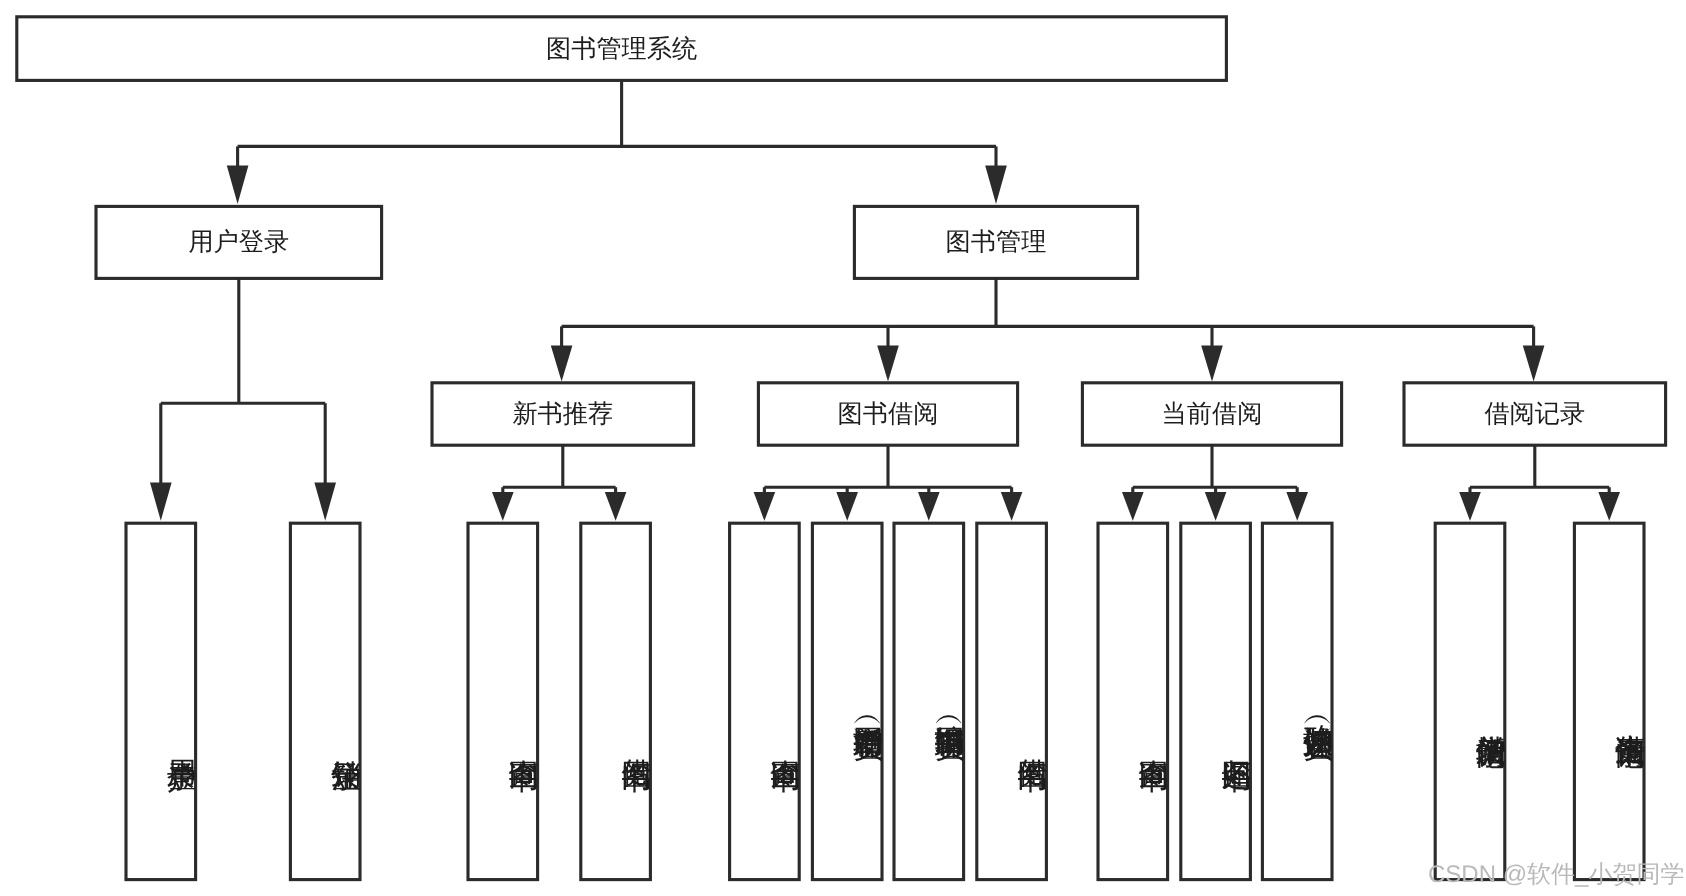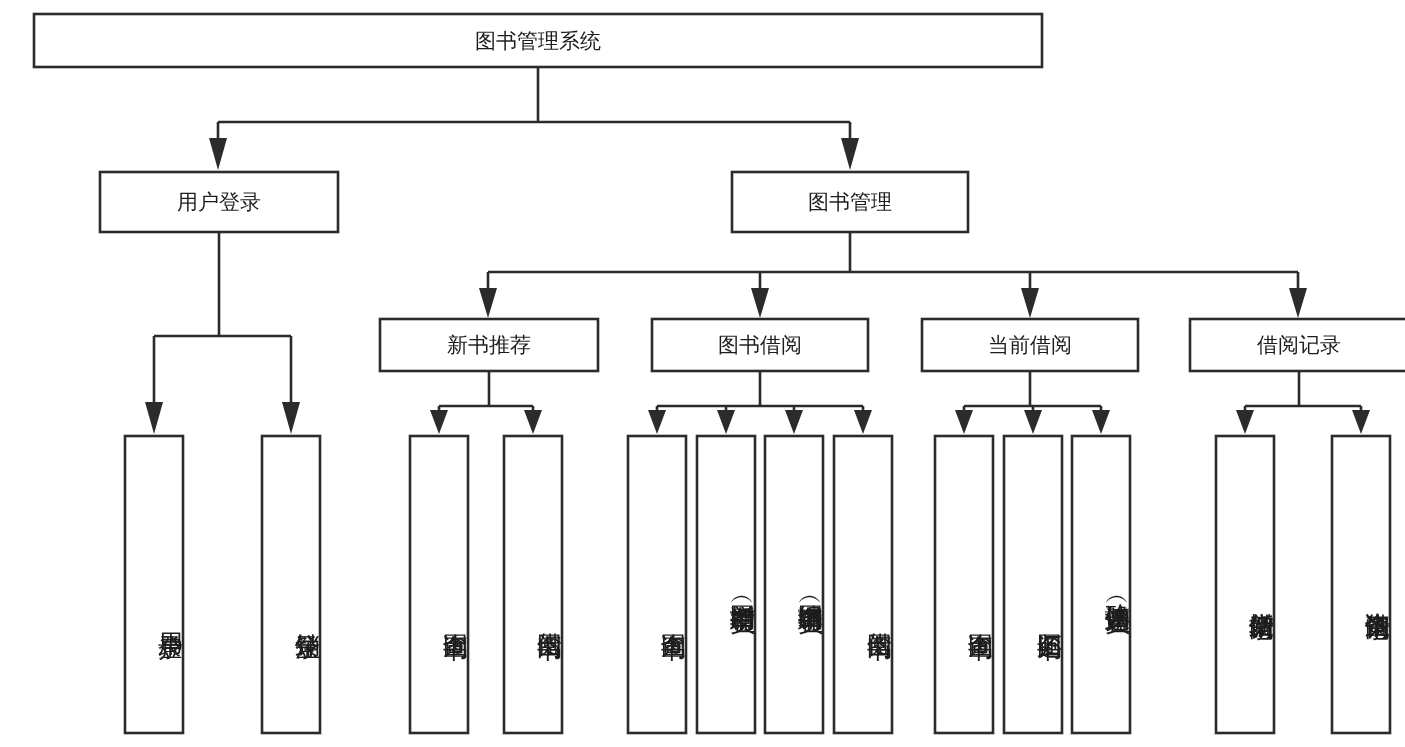--- a/index.html
+++ b/index.html
@@ -11,21 +11,20 @@
     width: 1405px;
     height: 747px;
     font-family: "Liberation Sans", "DejaVu Sans", sans-serif;
     overflow: hidden;
   }
   #diagram-root {
     position: relative;
     width: 1257px;
     height: 747px;
     background: #ffffff;
-    margin-left: 20px;
   }
   svg#tree-svg {
     position: absolute;
     top: 0;
     left: 0;
     width: 1405px;
     height: 747px;
   }
   .node-box {
     fill: #ffffff;
@@ -205,14 +204,15 @@
   <div class="node-label-v" style="left:745px; top:444px; width:58px; height:288px;">编辑图书（管理员）</div>
   <div class="node-label-v" style="left:814px; top:500px; width:58px; height:230px;">借阅图书</div>
 
   <div class="node-label-v" style="left:915px; top:500px; width:58px; height:230px;">查询图书</div>
   <div class="node-label-v" style="left:984px; top:500px; width:58px; height:230px;">归还图书</div>
   <div class="node-label-v" style="left:1052px; top:444px; width:58px; height:288px;">确认归还（管理员）</div>
 
   <div class="node-label-v" style="left:1196px; top:460px; width:58px; height:270px;">新增借阅记录</div>
   <div class="node-label-v" style="left:1312px; top:460px; width:58px; height:270px;">查询借阅记录</div>
 
+  <div class="watermark">CSDN @软件_小贺同学</div>
 
 </div>
 
 </body></html>

